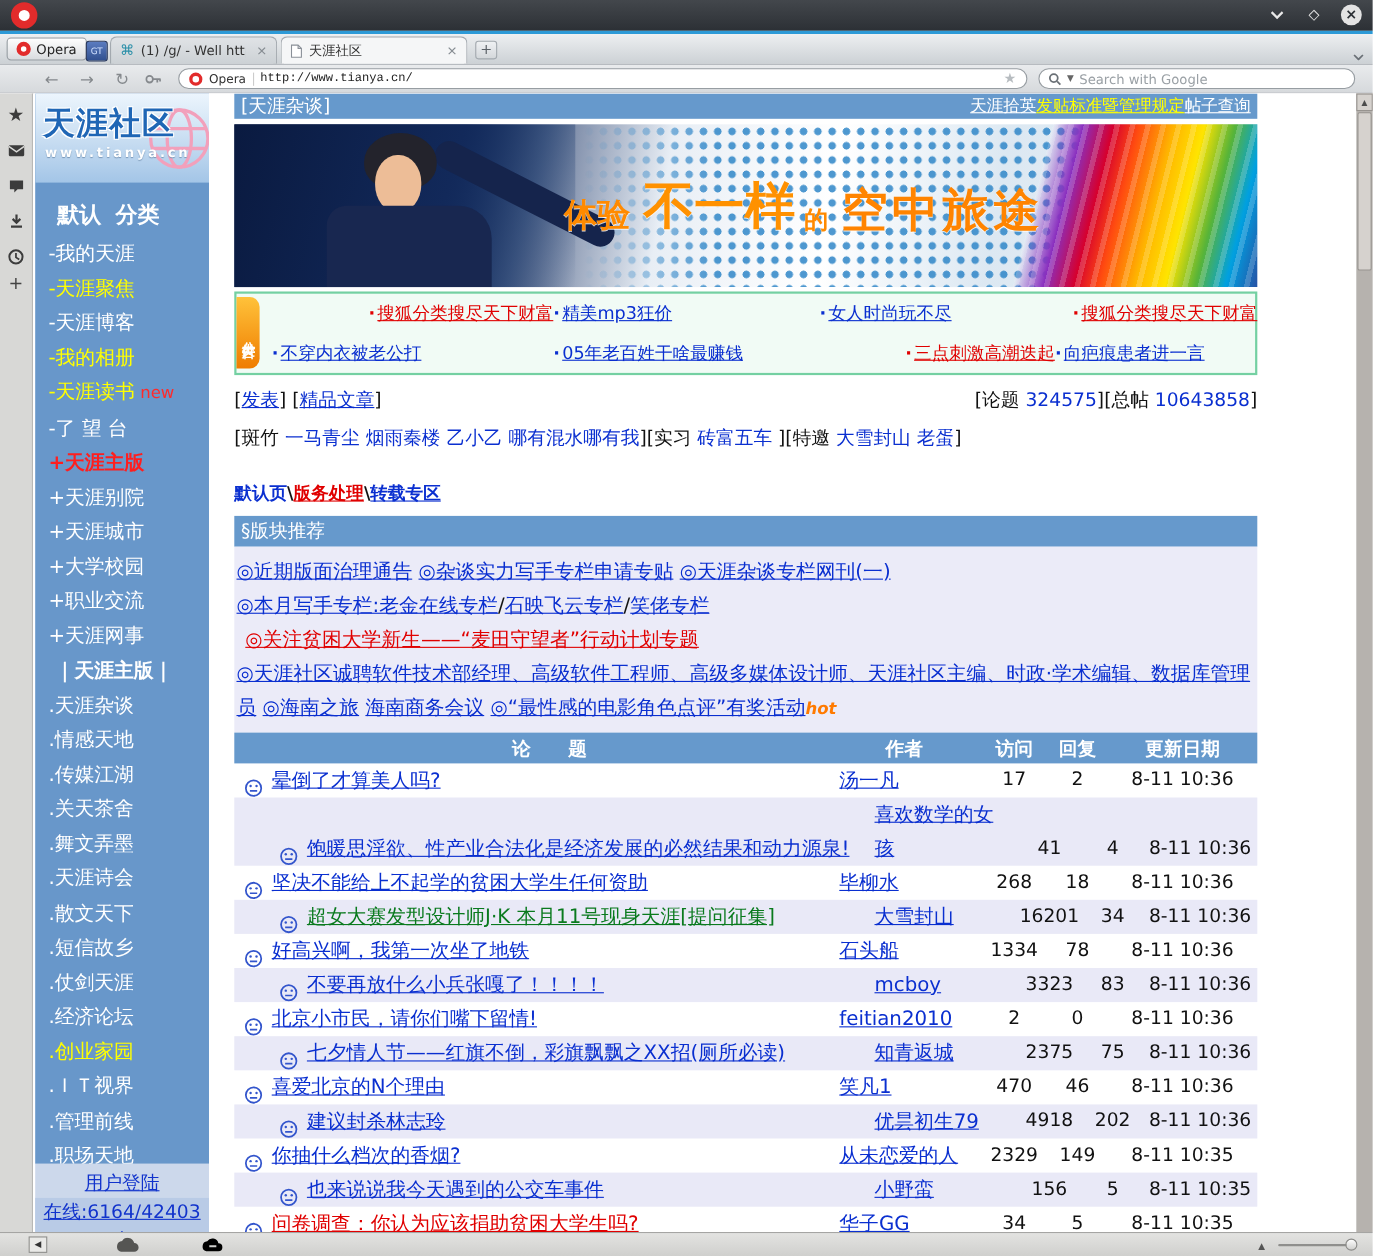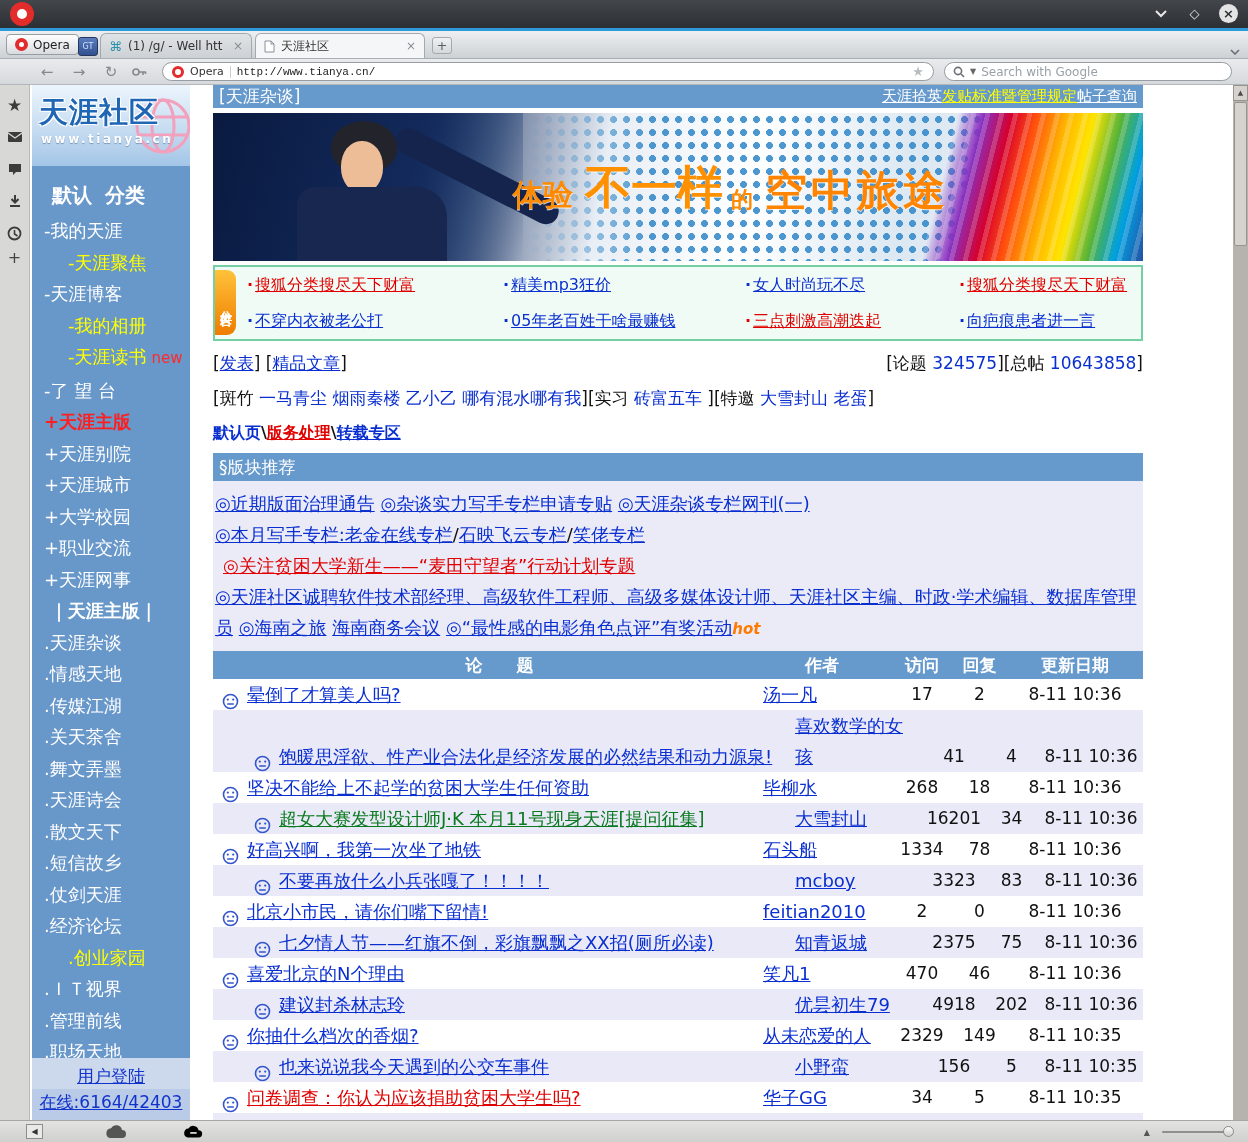--- a/index.html
+++ b/index.html
@@ -80,21 +80,21 @@
   .logo{height:81px;background:linear-gradient(#ecf5fd 0%,#c6dcf1 55%,#a3c5e7 100%);position:relative;overflow:hidden;}
   .globe{position:absolute;right:-8px;top:6px;}
   .logo-title{position:absolute;left:7px;top:8px;font-size:29px;font-weight:bold;color:#1f66b5;letter-spacing:1px;
      text-shadow:-1px -1px 0 #fff,1px -1px 0 #fff,-1px 1px 0 #fff,1px 1px 0 #fff;}
   .logo-sub{position:absolute;left:9px;top:47px;font-size:12px;font-weight:bold;color:#fff;letter-spacing:2.5px;text-shadow:0 1px 1px #7795b5;}
   .side-menu{display:flex;gap:13px;padding:16px 0 6px 20px;color:#fff;font-size:20px;font-weight:bold;}
   .side-menu span{cursor:pointer;}
   .side-items{padding-left:12px;}
   .s-item{font-size:18px;line-height:31.5px;white-space:nowrap;cursor:pointer;}
   .s-item.white{color:#ffffff;}
-  .s-item.yellow{color:#ffff00;margin-left:24px;}
+  .s-item.yellow{color:#ffff00;}
   .s-item.red{color:#ff1e1e;font-weight:bold;}
   .s-item.hdr{color:#ffffff;font-weight:bold;padding-left:6px;cursor:default;}
   .s-badge{color:#ff2a2a;font-size:15px;margin-left:5px;font-weight:normal;}
   .side-bottom{position:absolute;left:1px;top:973px;width:158px;bottom:0;background:#ccd8eb;text-align:center;padding-top:5px;}
   .side-bottom a{display:block;color:#1133cc;text-decoration:underline;font-size:17px;line-height:26px;cursor:pointer;}
   .side-bottom a.online{background:#b9cbe6;}
 
   
   .main{position:absolute;left:182px;top:0;width:930px;}
   .page-head{height:23px;background:#6699cc;color:#fff;display:flex;align-items:center;
@@ -124,26 +124,26 @@
 
   .adbox{margin-top:4px;height:76px;box-sizing:border-box;border:2px solid #74d0a2;background:#f1fbf5;position:relative;}
   .ad-tab{position:absolute;left:0;top:3px;width:21px;height:65px;background:linear-gradient(#ffc23a,#ef7c00);
           border-radius:0 9px 9px 0;color:#fff;font-size:12px;font-weight:bold;
           writing-mode:vertical-rl;text-orientation:upright;display:flex;align-items:center;justify-content:center;letter-spacing:1px;}
   .ad-grid{margin-left:32px;height:100%;display:grid;grid-template-columns:256px 242px 214px 184px;
            grid-template-rows:1fr 1fr;align-items:center;}
   .ad-cell{font-size:16px;white-space:nowrap;cursor:pointer;}
   .ad-cell .bullet{font-weight:bold;margin-right:2px;}
   .ad-cell a{text-decoration:underline;}
-  .ad-red,.ad-red a{color:#e00000;}
+  .ad-red,.ad-red a{color:#e00000;text-align:right;}
   .ad-blue,.ad-blue a{color:#0a2fd0;}
 
   .actions-row{margin-top:10px;height:24px;display:flex;justify-content:space-between;align-items:center;font-size:17px;}
   .mods-row{margin-top:12px;height:24px;font-size:17px;}
-  .subnav{margin-top:12px;height:24px;font-size:16px;font-weight:bold;}
+  .subnav{margin-top:28px;height:24px;font-size:16px;font-weight:bold;}
   .section-bar{margin-top:6px;height:28px;line-height:28px;background:#6699cc;color:#fff;font-size:17px;padding-left:6px;box-sizing:border-box;}
   .recommend{background:#ebebf8;padding:7px 4px 6px 2px;font-size:18px;line-height:31px;box-sizing:border-box;}
   .rec-line.indent{padding-left:8px;}
 
   .seg{white-space:pre-wrap;}
   .seg.plain{color:#111;}
   .seg.blue{color:#0a2fd0;}
   .seg.blue-link{color:#0a2fd0;text-decoration:underline;cursor:pointer;}
   .seg.red-link{color:#e00000;text-decoration:underline;cursor:pointer;}
   .seg.white-link{color:#fff;text-decoration:underline;cursor:pointer;}

